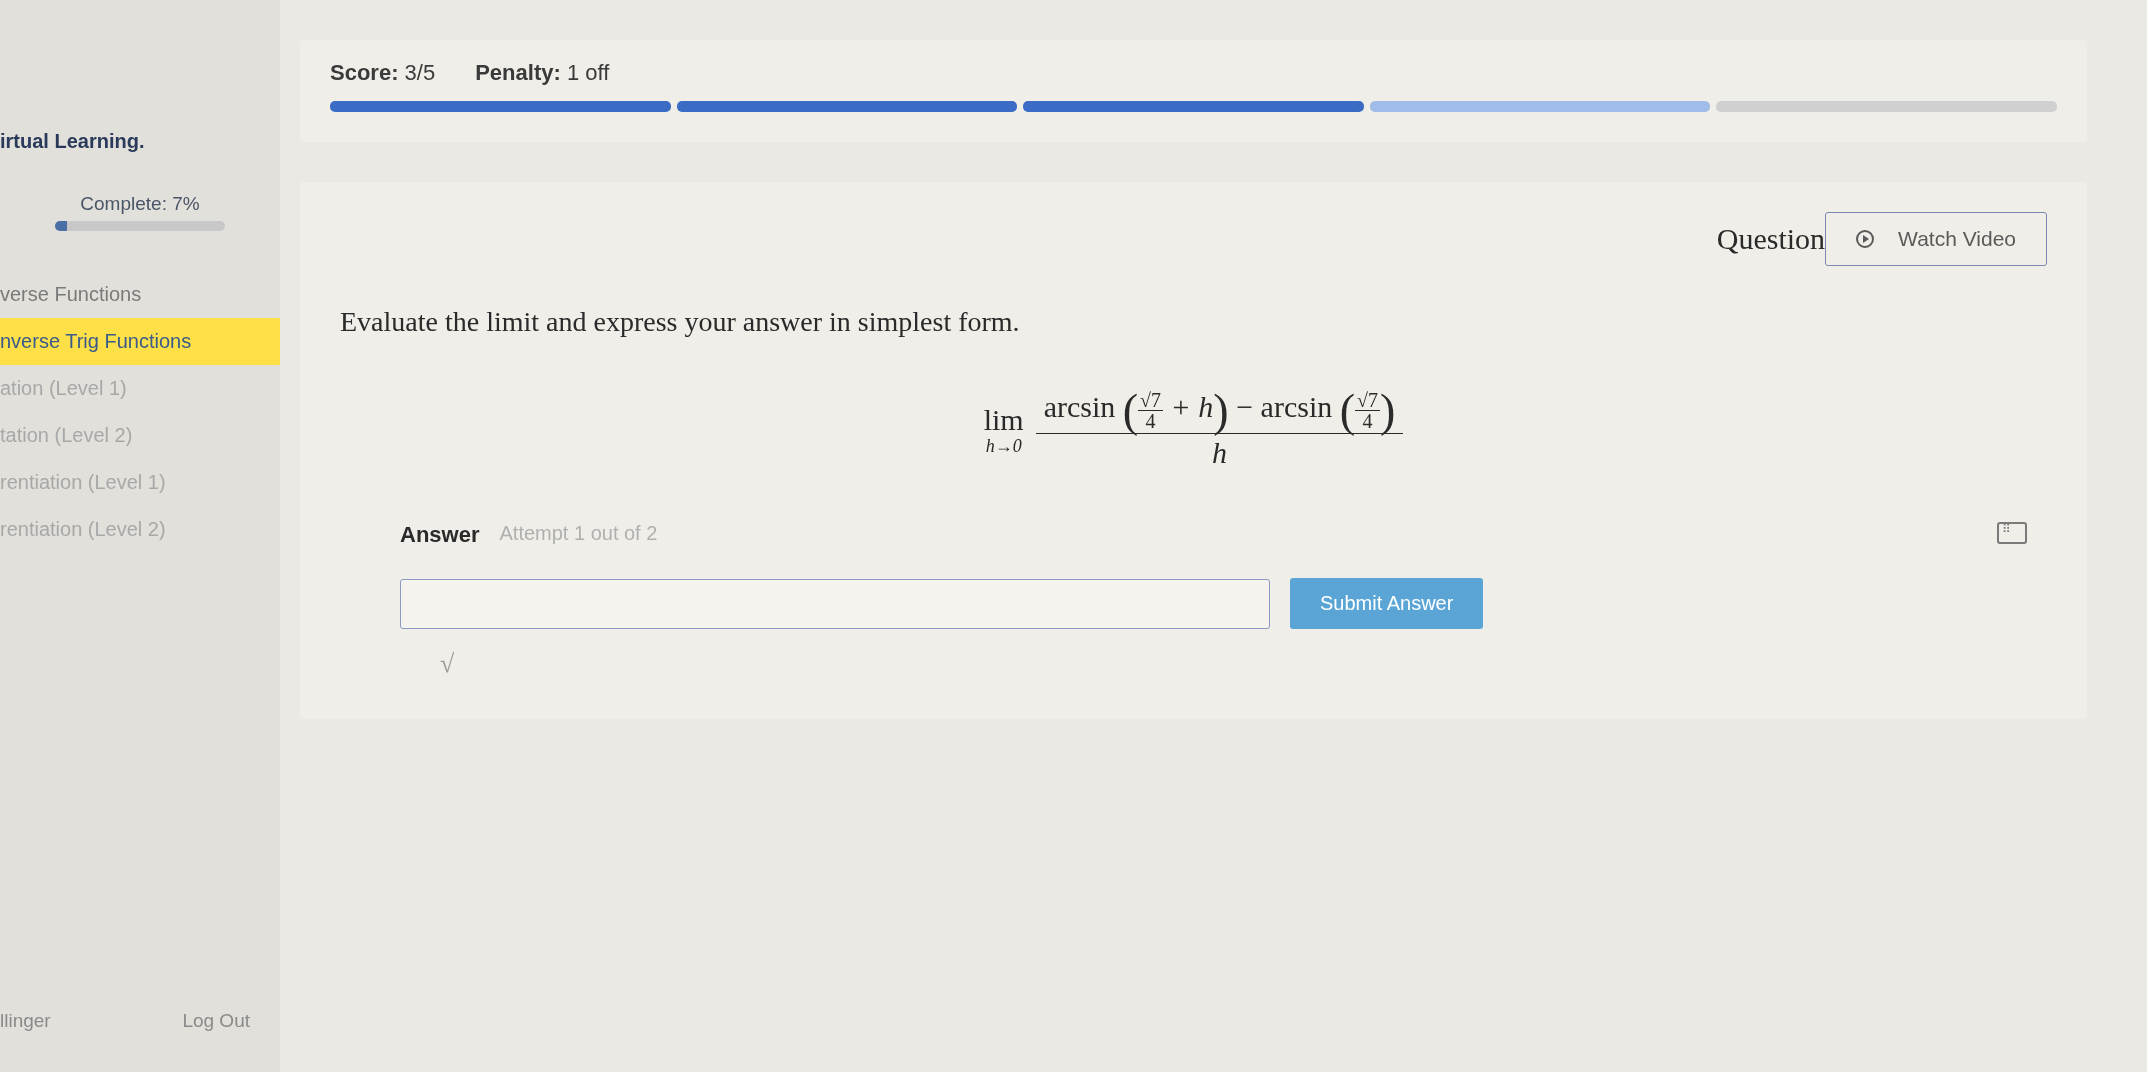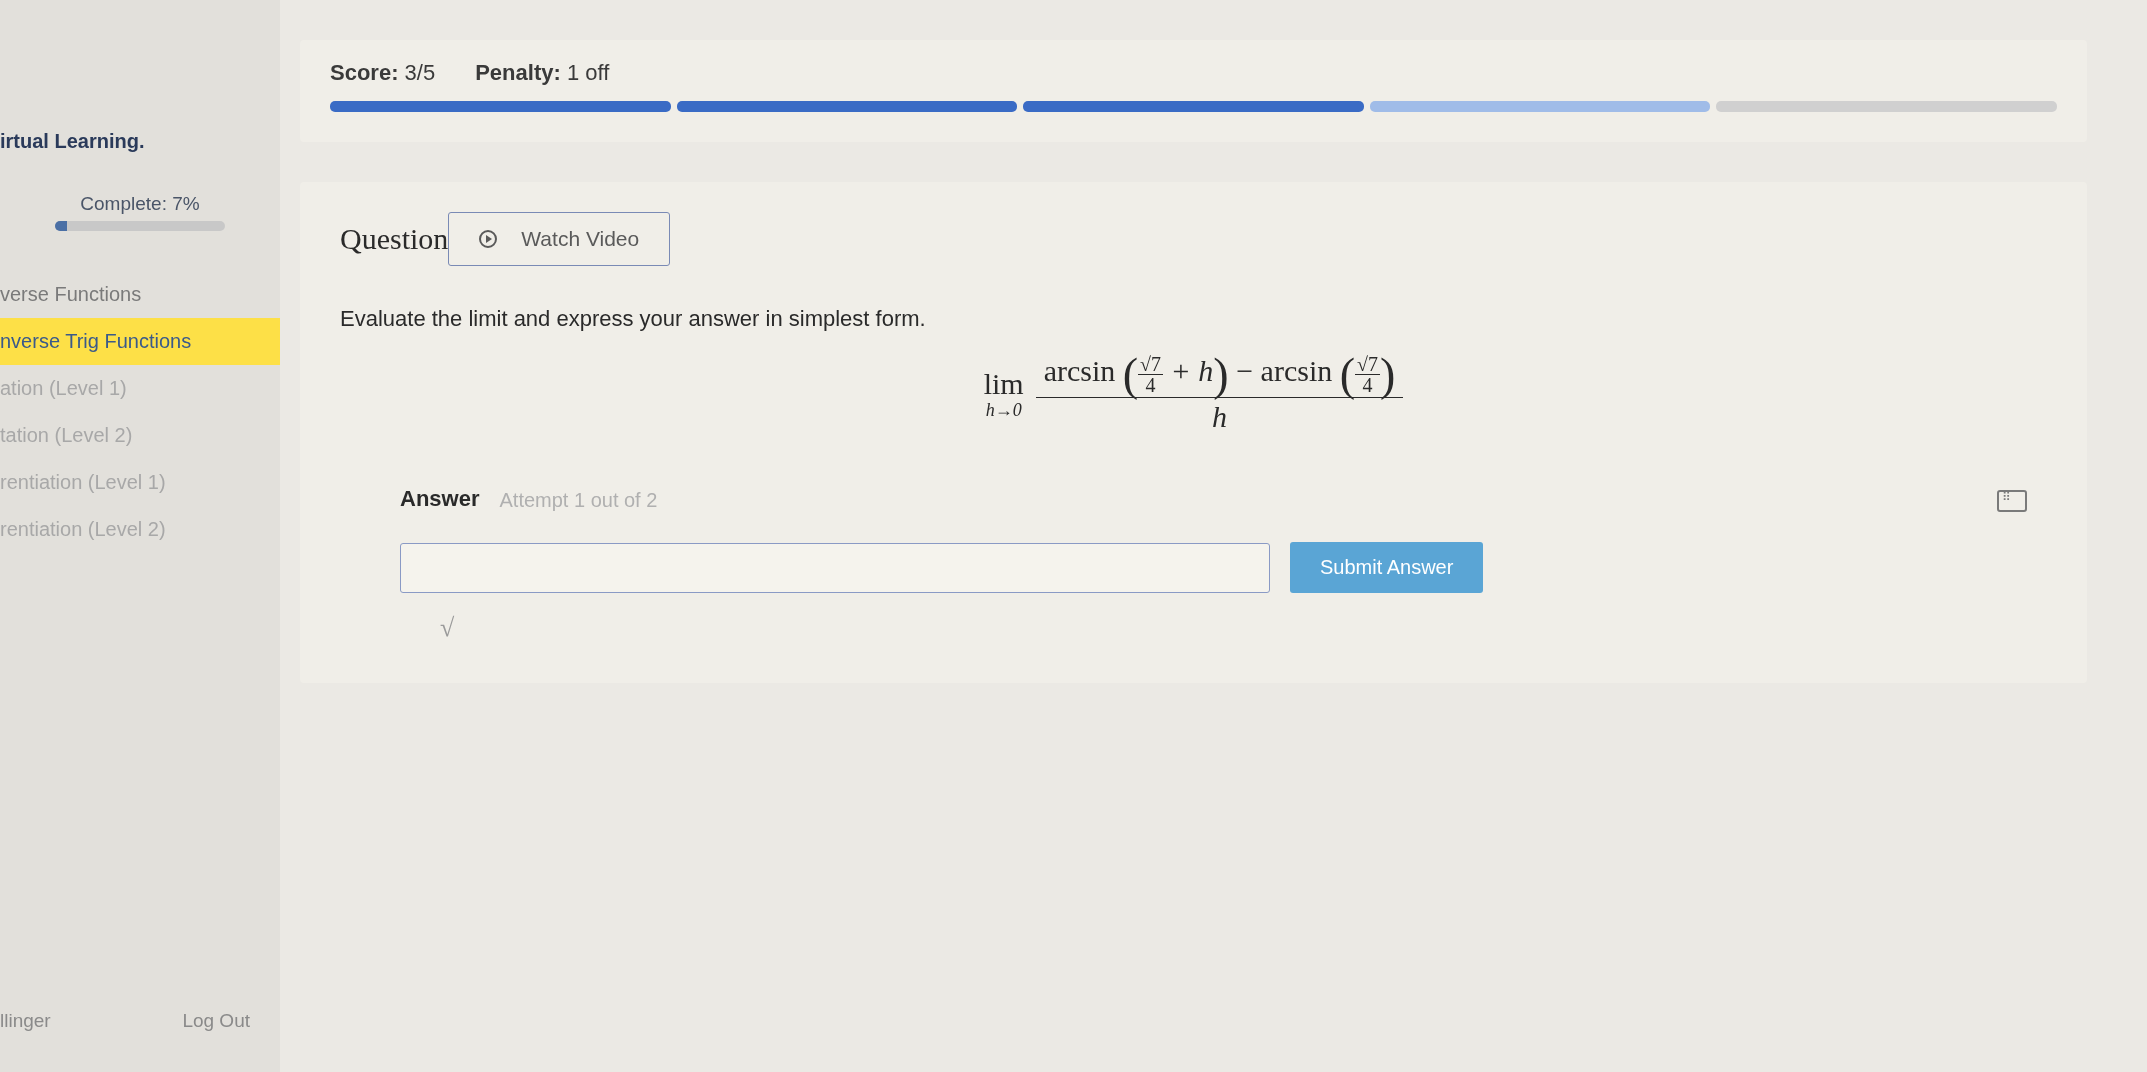--- a/index.html
+++ b/index.html
@@ -113,21 +113,21 @@
       background: #d0d0d0;
     }
     .question-card {
       background: #f0eee8;
       border-radius: 4px;
       padding: 30px 40px 40px;
       margin-top: 40px;
     }
     .q-header {
       display: flex;
-      justify-content: flex-start;
+      justify-content: flex-end;
       align-items: center;
       margin-bottom: 40px;
     }
     .q-title {
       font-size: 30px;
       font-weight: 400;
       color: #2a2a2a;
       font-family: Georgia, 'Times New Roman', serif;
     }
     .q-actions {
@@ -161,23 +161,24 @@
     .play-icon::after {
       content: '';
       width: 0;
       height: 0;
       border-left: 6px solid #5a5a5a;
       border-top: 4px solid transparent;
       border-bottom: 4px solid transparent;
       margin-left: 2px;
     }
     .q-prompt {
-      font-size: 22px;
+      font-size: 28px;
       color: #2a2a2a;
-      font-family: Liberation Sans, sans-serif;
+      font-family: Liberation Serif, serif;
+      margin-bottom: 30px;
     }
     .math-display {
       text-align: center;
       font-family: 'Cambria Math', 'Times New Roman', serif;
       font-size: 30px;
       color: #2a2a2a;
       padding: 20px 0 40px;
       display: flex;
       justify-content: center;
       align-items: center;
@@ -226,21 +227,21 @@
       padding: 0 2px;
     }
     .big-paren {
       font-size: 46px;
       font-weight: 300;
       vertical-align: middle;
       line-height: 0;
     }
     .answer-row {
       display: flex;
-      align-items: flex-end;
+      align-items: flex-start;
       gap: 20px;
       padding: 10px 20px 20px 60px;
     }
     .answer-label {
       font-size: 22px;
       font-weight: 700;
       color: #2a2a2a;
     }
     .attempt-text {
       font-size: 20px;

